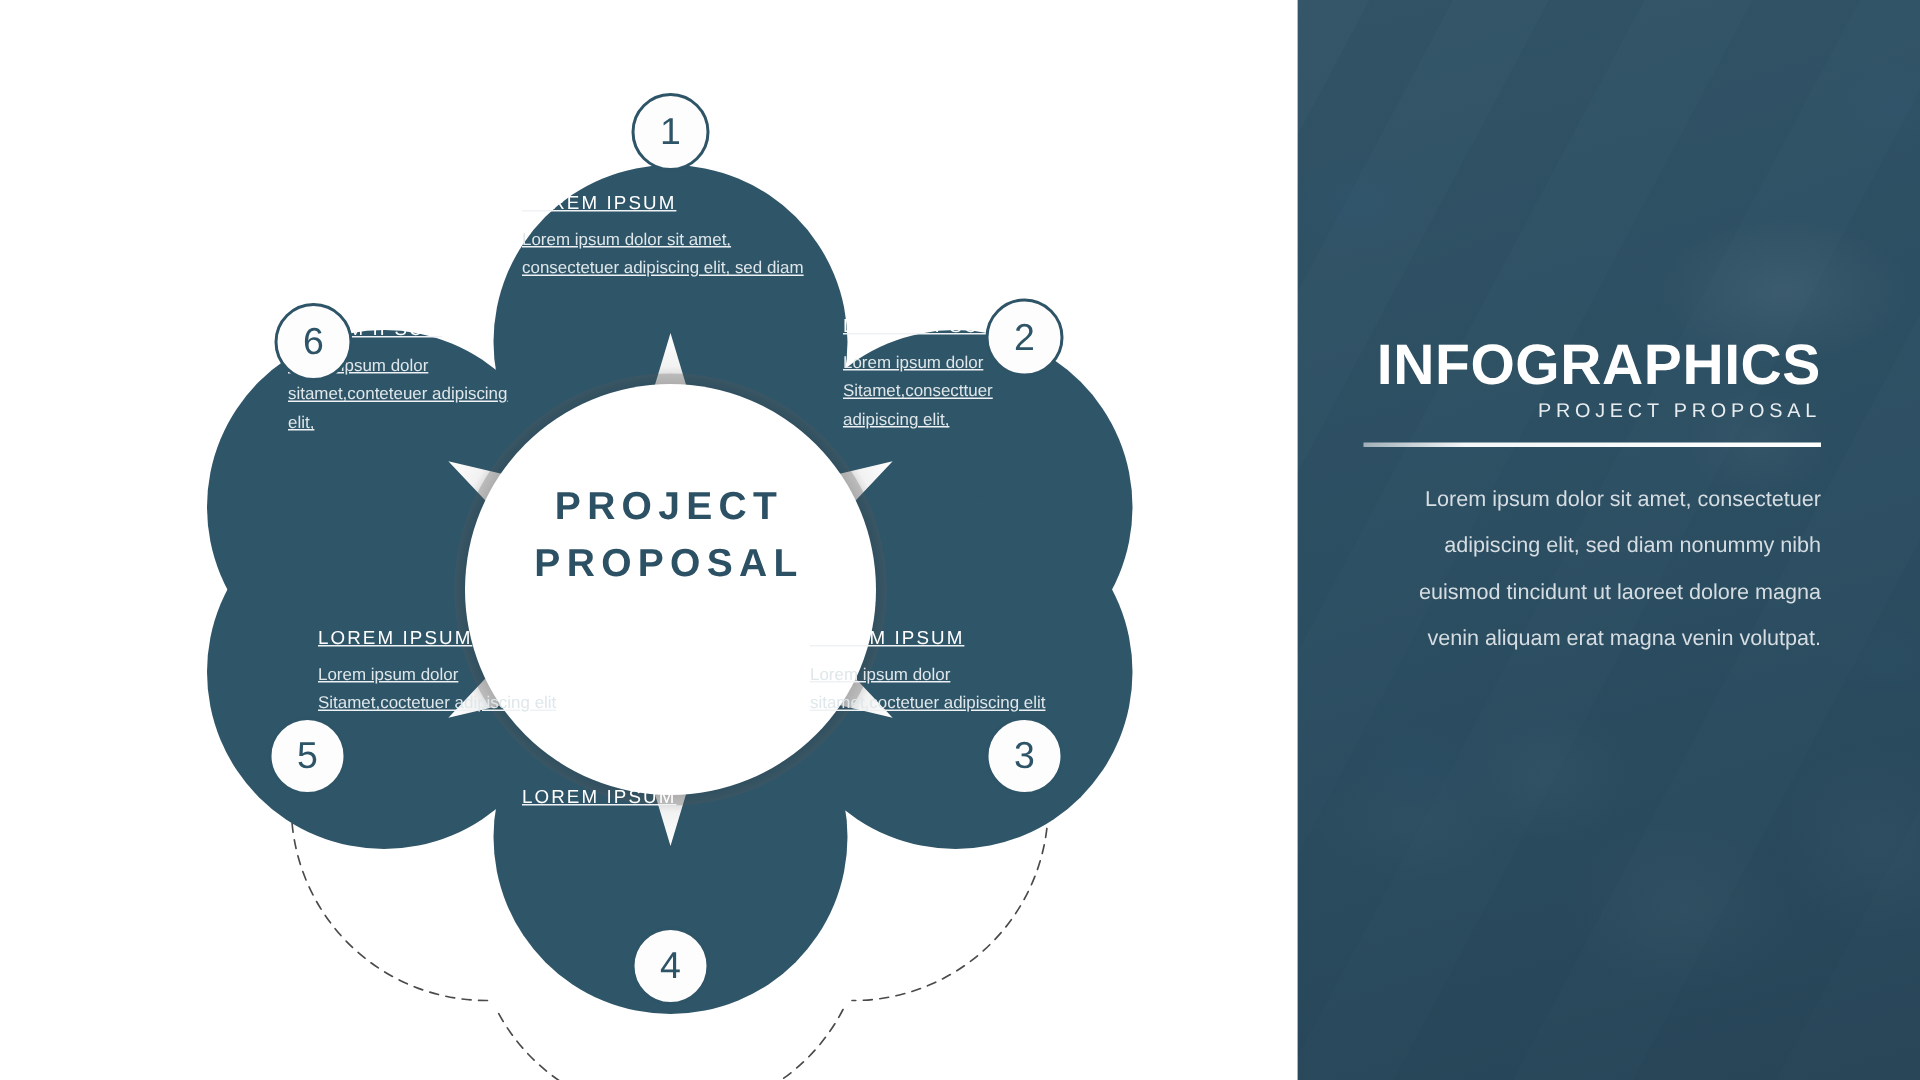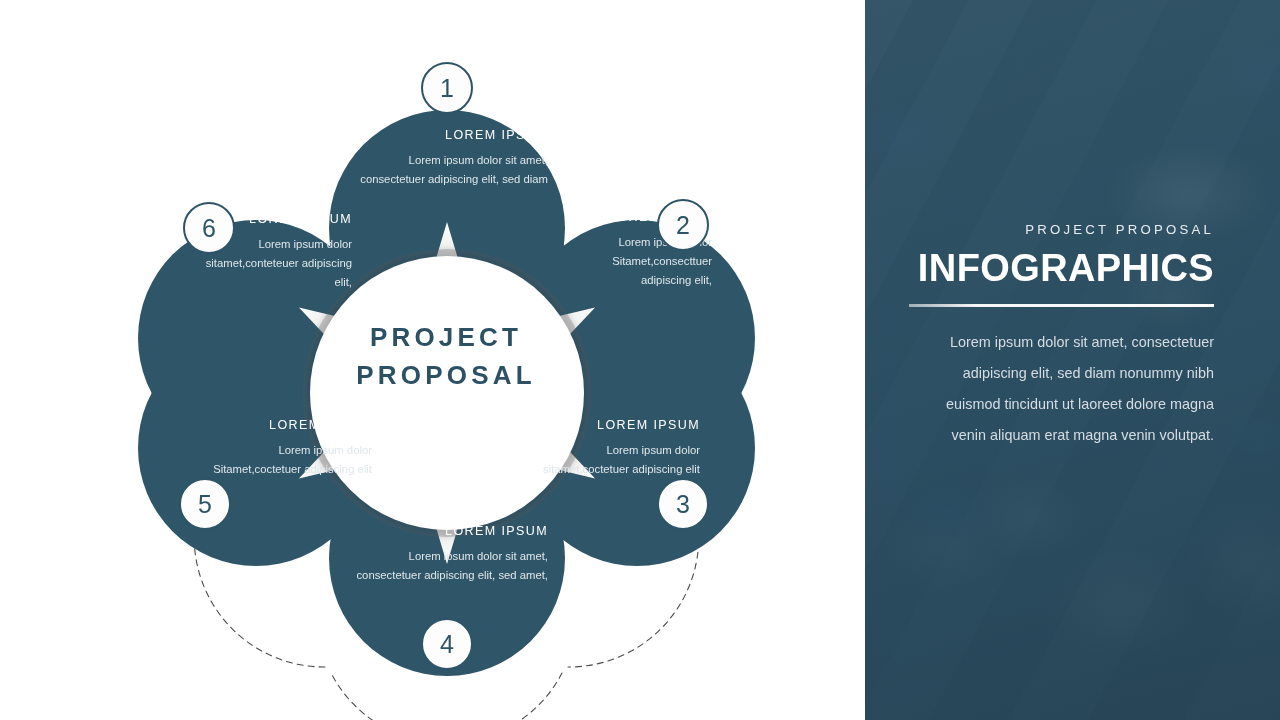--- a/index.html
+++ b/index.html
@@ -31,23 +31,24 @@
   #flower-svg {
     position: absolute;
     left: 0;
     top: 0;
     width: 865px;
     height: 720px;
   }
 
   .petal-text {
     position: absolute;
-    text-align: right;
+    text-align: left;
     color: #eef2f4;
     pointer-events: none;
+    text-decoration: underline;
   }
   .petal-title {
     font-size: 12.5px;
     letter-spacing: 1.4px;
     color: #ffffff;
     margin-bottom: 9px;
     line-height: 14px;
     font-weight: 400;
   }
   .petal-body {
@@ -236,21 +237,20 @@
       <div class="petal-body">Lorem ipsum dolor Sitamet,consecttuer adipiscing elit,</div>
     </div>
 
     <div class="petal-text" id="petal-text-3">
       <div class="petal-title">LOREM IPSUM</div>
       <div class="petal-body">Lorem ipsum dolor sitamet,coctetuer adipiscing elit</div>
     </div>
 
     <div class="petal-text" id="petal-text-4">
       <div class="petal-title">LOREM  IPSUM</div>
-      <div class="petal-body">Lorem ipsum dolor sit amet, consectetuer adipiscing elit, sed amet,</div>
     </div>
 
     <div class="petal-text" id="petal-text-5">
       <div class="petal-title">LOREM IPSUM</div>
       <div class="petal-body">Lorem ipsum dolor Sitamet,coctetuer adipiscing elit</div>
     </div>
 
     <div class="petal-text" id="petal-text-6">
       <div class="petal-title">LOREM IPSUM</div>
       <div class="petal-body">Lorem ipsum dolor sitamet,conteteuer adipiscing elit,</div>
@@ -268,20 +268,20 @@
       <div>PROPOSAL</div>
     </div>
 
   </div>
 
   <div id="right-panel">
     <div id="panel-photo"></div>
     <div id="panel-tint"></div>
 
     <div id="panel-content">
+      <div id="panel-title">INFOGRAPHICS</div>
       <div id="panel-eyebrow">PROJECT PROPOSAL</div>
-      <div id="panel-title">INFOGRAPHICS</div>
       <div id="panel-rule"></div>
       <div id="panel-body">Lorem ipsum dolor sit amet, consectetuer adipiscing elit, sed diam nonummy nibh euismod tincidunt ut laoreet dolore magna venin aliquam erat magna venin volutpat.</div>
     </div>
   </div>
 
 </div>
 
 </body></html>

